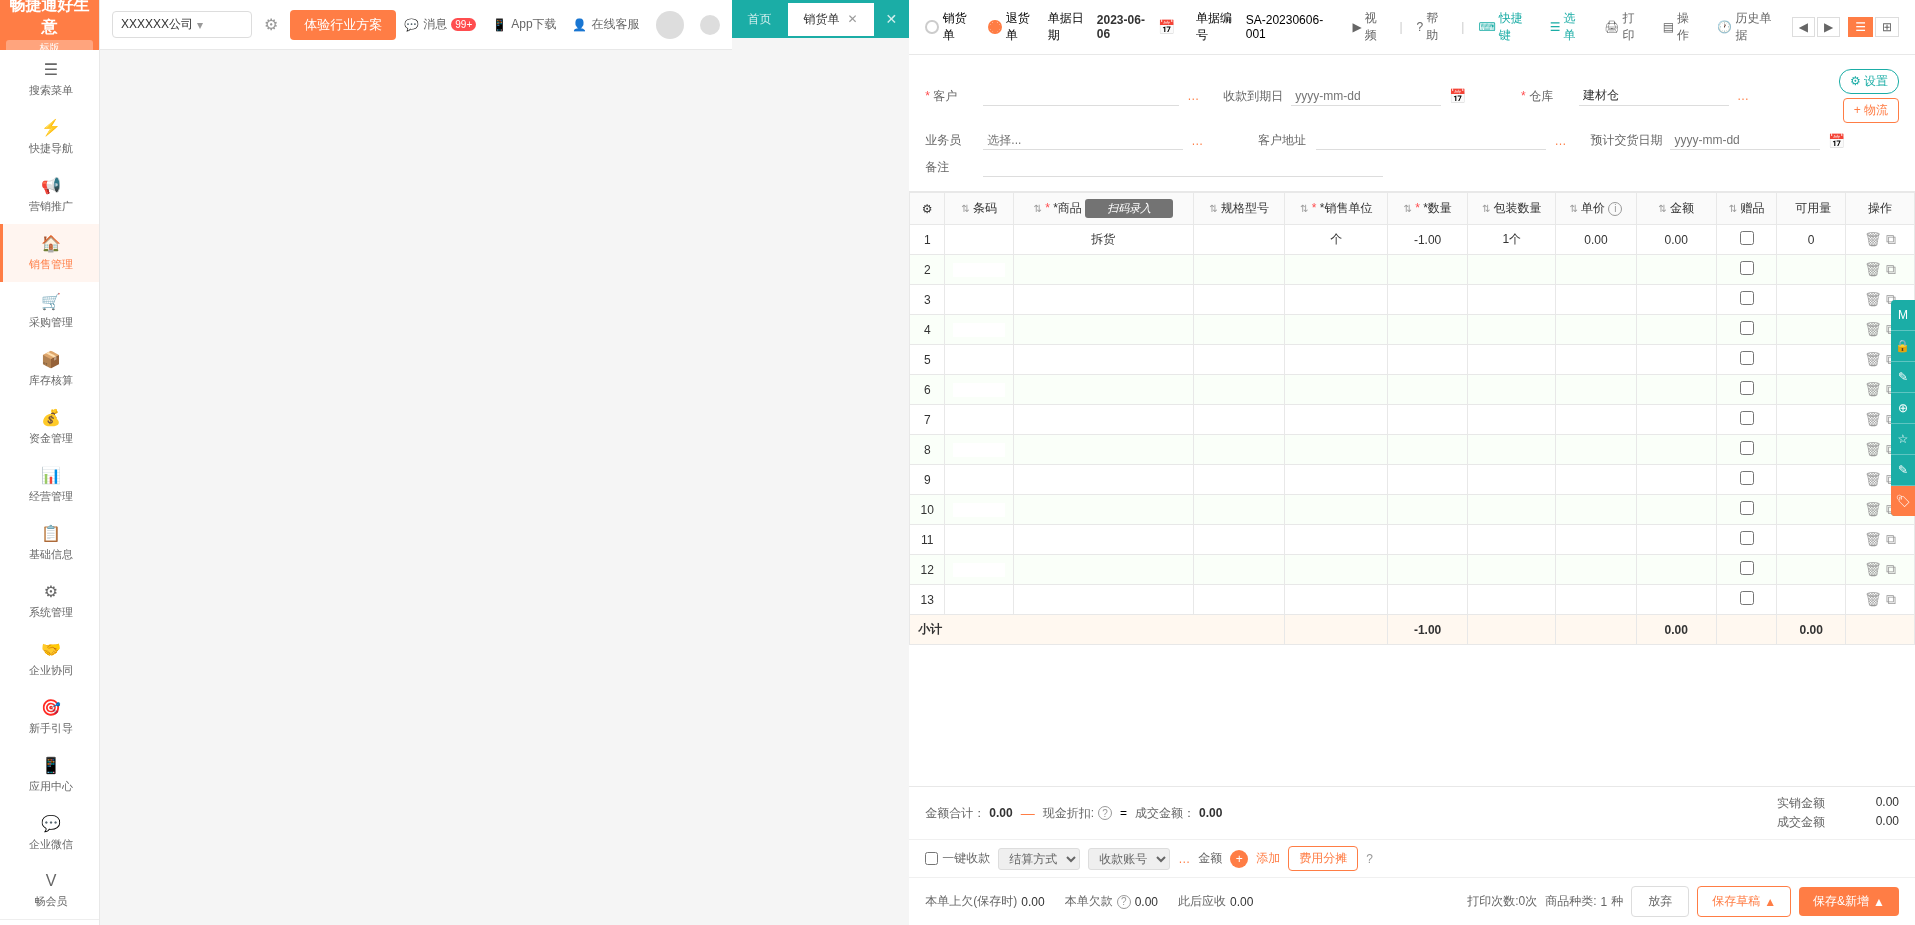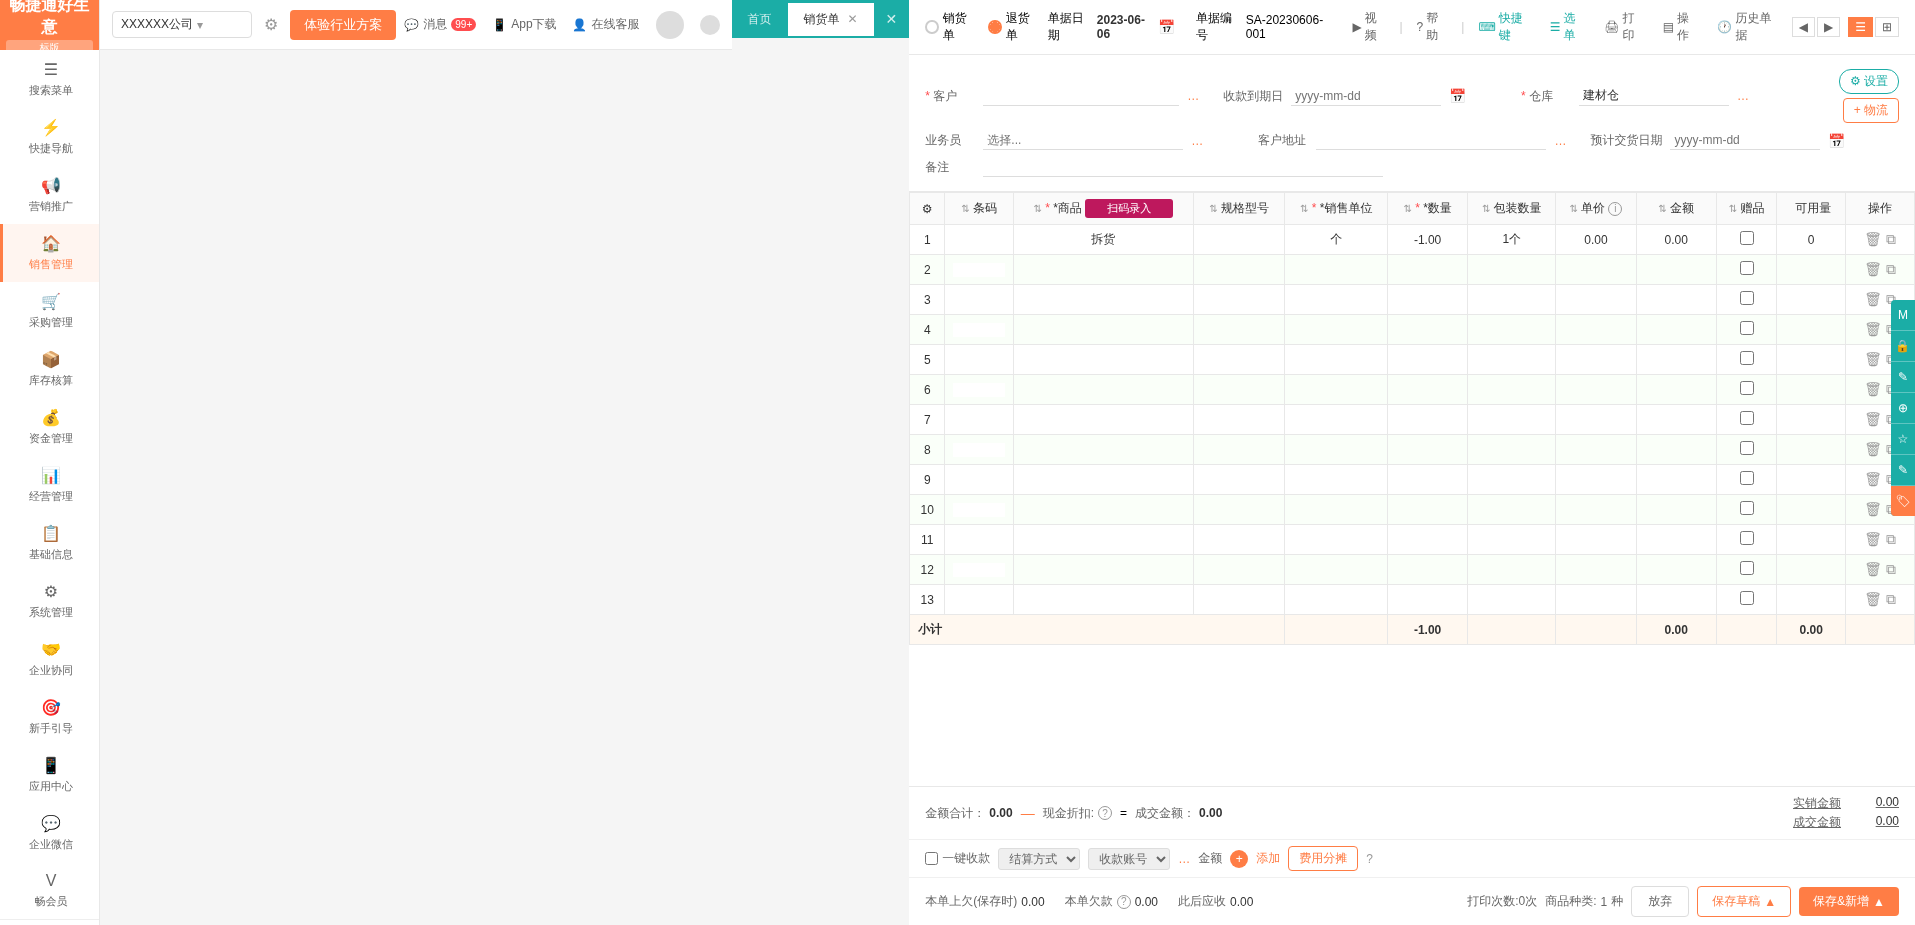--- a/index.html
+++ b/index.html
@@ -76,21 +76,21 @@
 
     
     .table-wrapper { flex: 1; overflow: auto; background: #fff; margin: 0; }
     .data-table { width: 100%; border-collapse: collapse; min-width: 900px; }
     .data-table th { background: #fafafa; border: 1px solid #e8e8e8; padding: 6px 8px; font-weight: normal; color: #333; white-space: nowrap; text-align: center; position: sticky; top: 0; z-index: 1; }
     .data-table td { border: 1px solid #e8e8e8; padding: 4px 8px; color: #333; text-align: center; height: 30px; }
     .data-table tr:nth-child(even) td { background: #fafff9; }
     .data-table .subtotal td { background: #fff8f0; font-weight: bold; }
     .th-required::before { content: '* '; color: #ff4d4f; }
     .th-sort { color: #999; font-size: 10px; }
-    .scan-btn { background: #be185d; color: #fff; border: none; border-radius: 3px; padding: 2px 22px; cursor: pointer; font-size: 11px; }
+    .scan-btn { background: #737373; color: #fff; border: none; border-radius: 3px; padding: 2px 22px; cursor: pointer; font-size: 11px; font-style: italic; }
     .red-text { color: #ff4d4f; }
     .action-icons { display: flex; gap: 4px; justify-content: center; }
     .action-icon { cursor: pointer; color: #999; font-size: 14px; }
     .row-num { color: #999; }
     .checkbox-cell input[type=checkbox] { width: 14px; height: 14px; }
 
     
     .footer-area { background: #fff; border-top: 1px solid #e8e8e8; }
     .footer-summary { padding: 8px 16px; display: flex; align-items: center; gap: 8px; border-bottom: 1px solid #f0f0f0; }
     .footer-summary-item { display: flex; align-items: center; gap: 4px; color: #666; }
@@ -103,21 +103,21 @@
     .question-icon { color: #999; cursor: pointer; }
     .footer-bottom { padding: 8px 16px; display: flex; align-items: center; border-top: 1px solid #f0f0f0; }
     .footer-stats { display: flex; gap: 20px; }
     .footer-stat { display: flex; align-items: center; gap: 4px; color: #666; }
     .footer-stat-num { color: #333; }
     .footer-actions { margin-left: auto; display: flex; align-items: center; gap: 8px; }
     .discard-btn { border: 1px solid #ddd; background: #fff; color: #666; border-radius: 4px; padding: 6px 16px; cursor: pointer; }
     .save-draft-btn { border: 1px solid #ff7d45; background: #fff; color: #ff7d45; border-radius: 4px; padding: 6px 14px; cursor: pointer; display: flex; align-items: center; gap: 4px; }
     .save-new-btn { background: #ff7d45; color: #fff; border: none; border-radius: 4px; padding: 6px 14px; cursor: pointer; display: flex; align-items: center; gap: 4px; }
     .amount-summary { display: flex; flex-direction: column; gap: 2px; }
-    .amount-row { display: flex; gap: 8px; color: #666; text-decoration: underline; }
+    .amount-row { display: flex; gap: 24px; color: #666; }
     .amount-row .val { color: #333; min-width: 50px; text-align: right; }
     .print-info { display: flex; align-items: center; gap: 4px; color: #666; }
     .product-type { display: flex; align-items: center; gap: 4px; color: #666; }
 
     .separator { color: #ccc; }
     .dash-line { color: #ff7d45; font-size: 14px; }
 
     
     .info-icon { display: inline-flex; align-items: center; justify-content: center; width: 14px; height: 14px; border-radius: 50%; border: 1px solid #999; color: #999; font-size: 10px; cursor: pointer; }
   </style>

